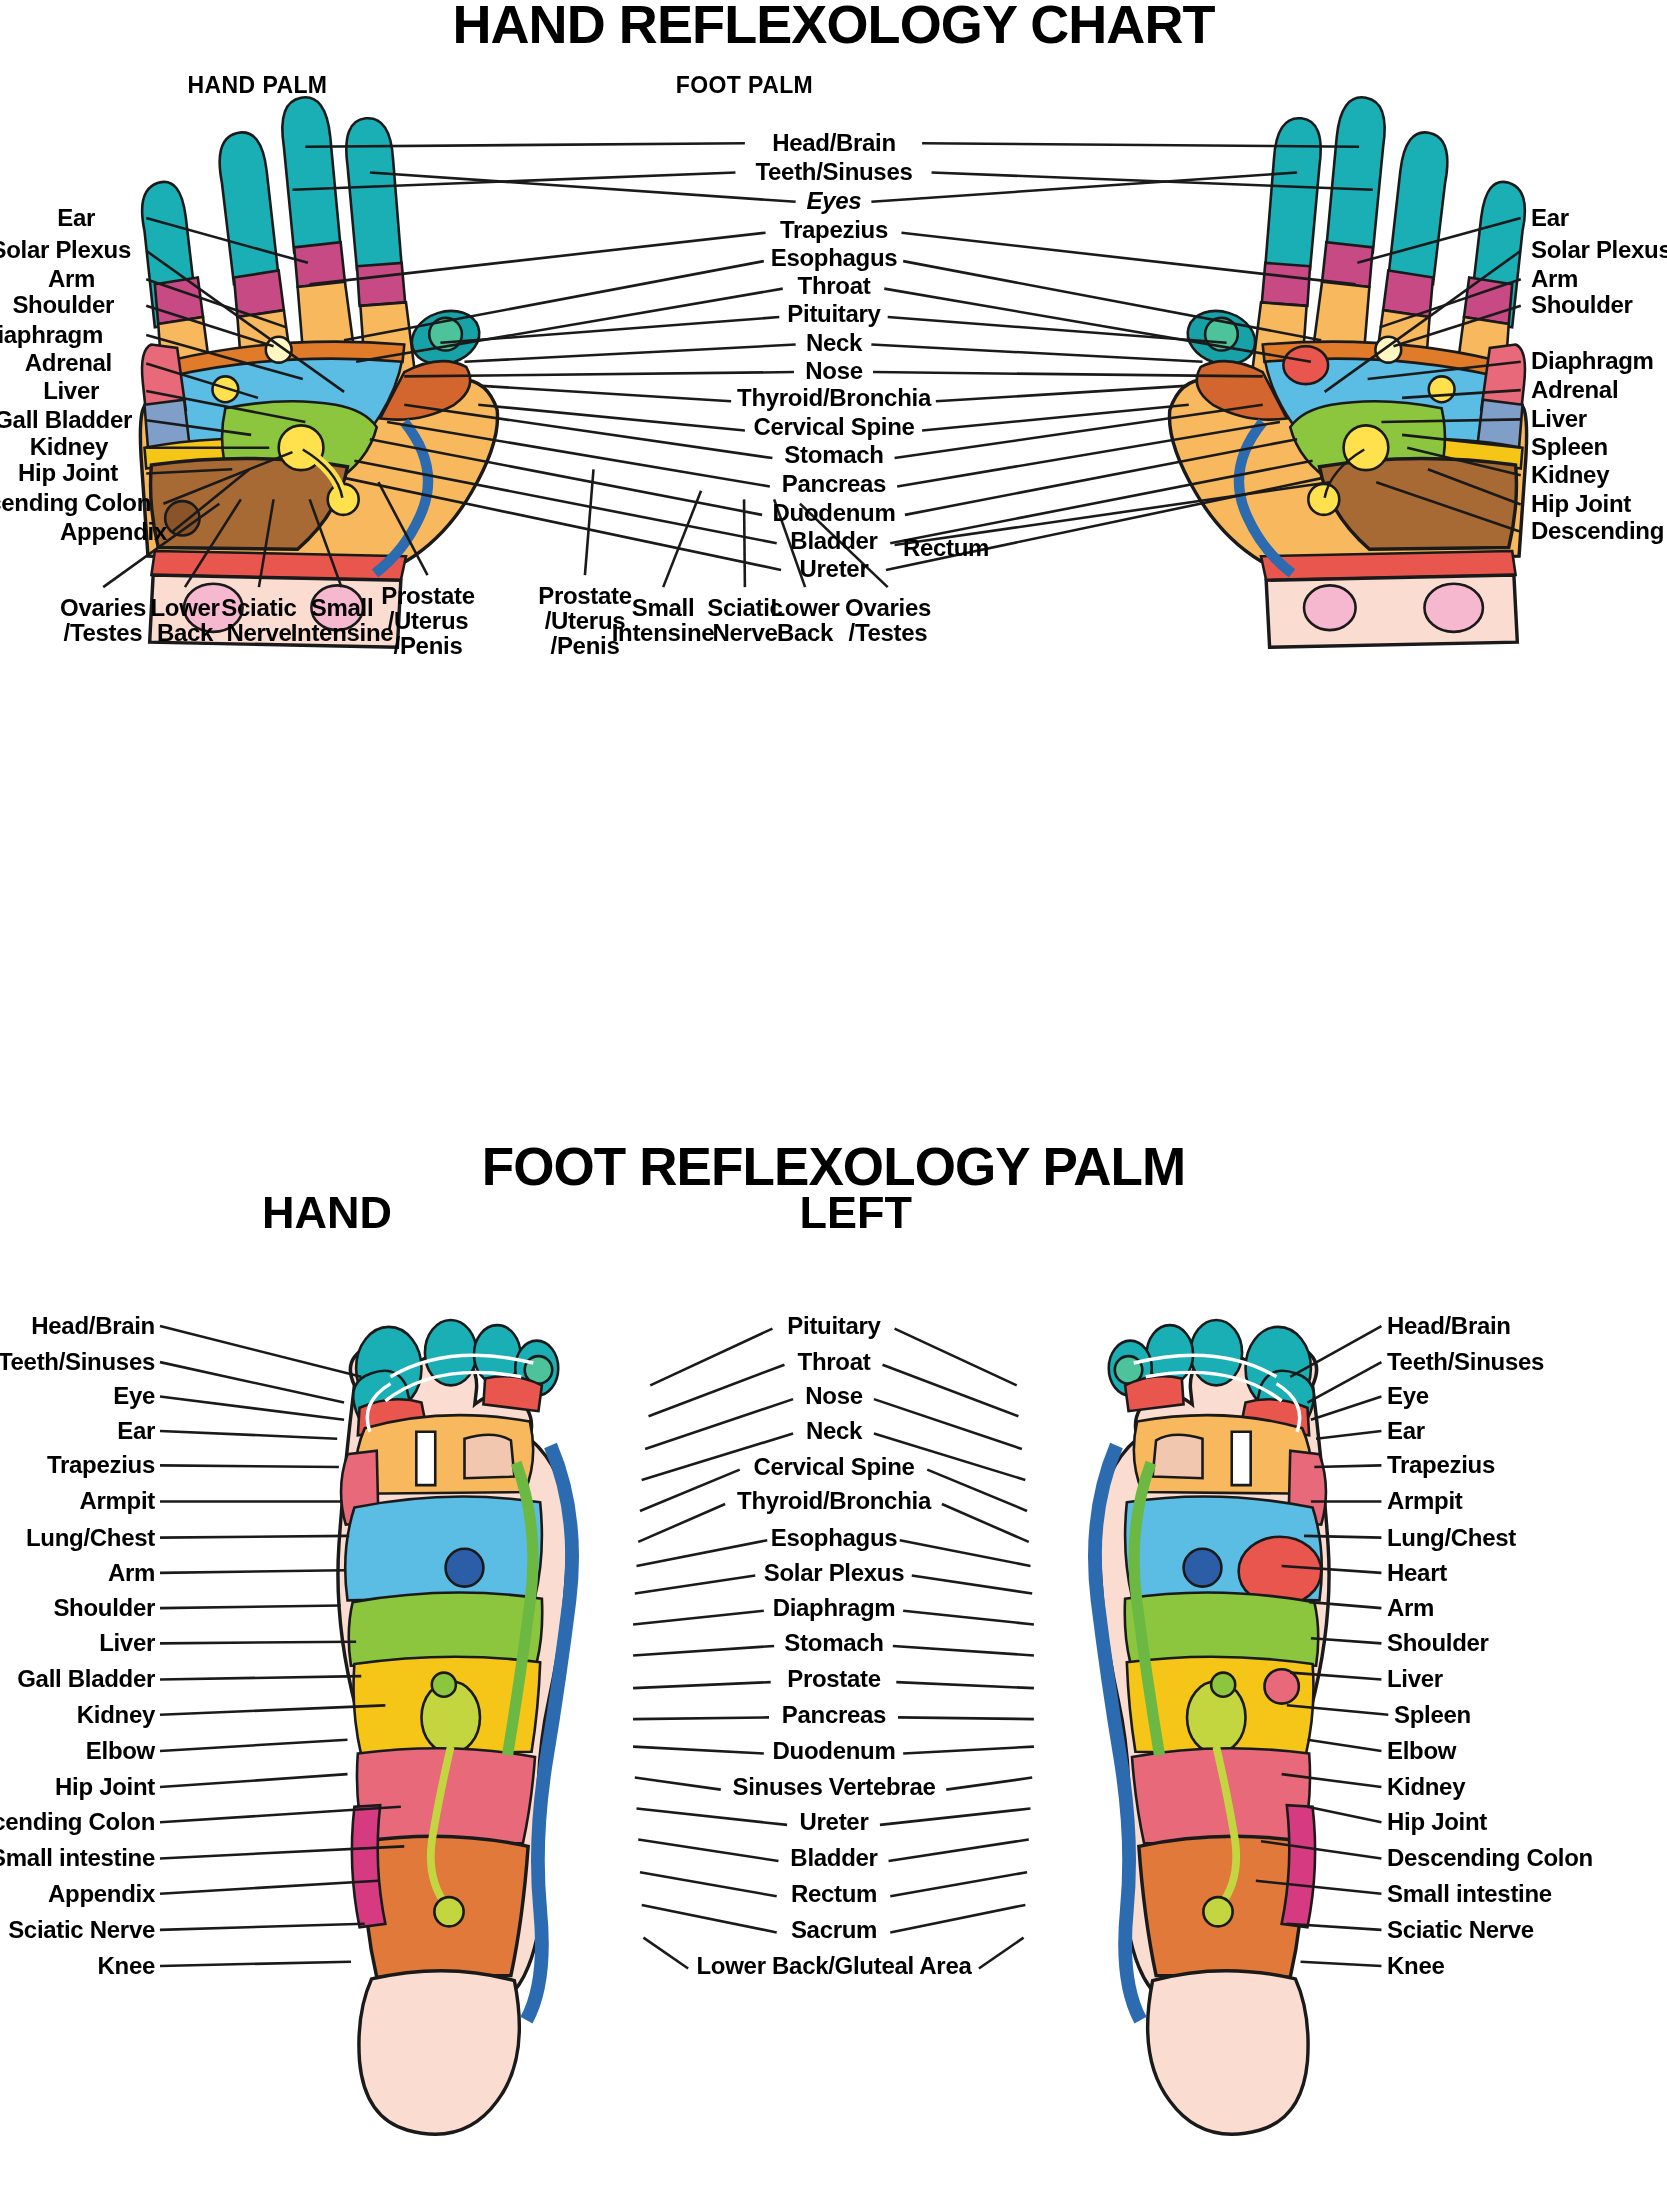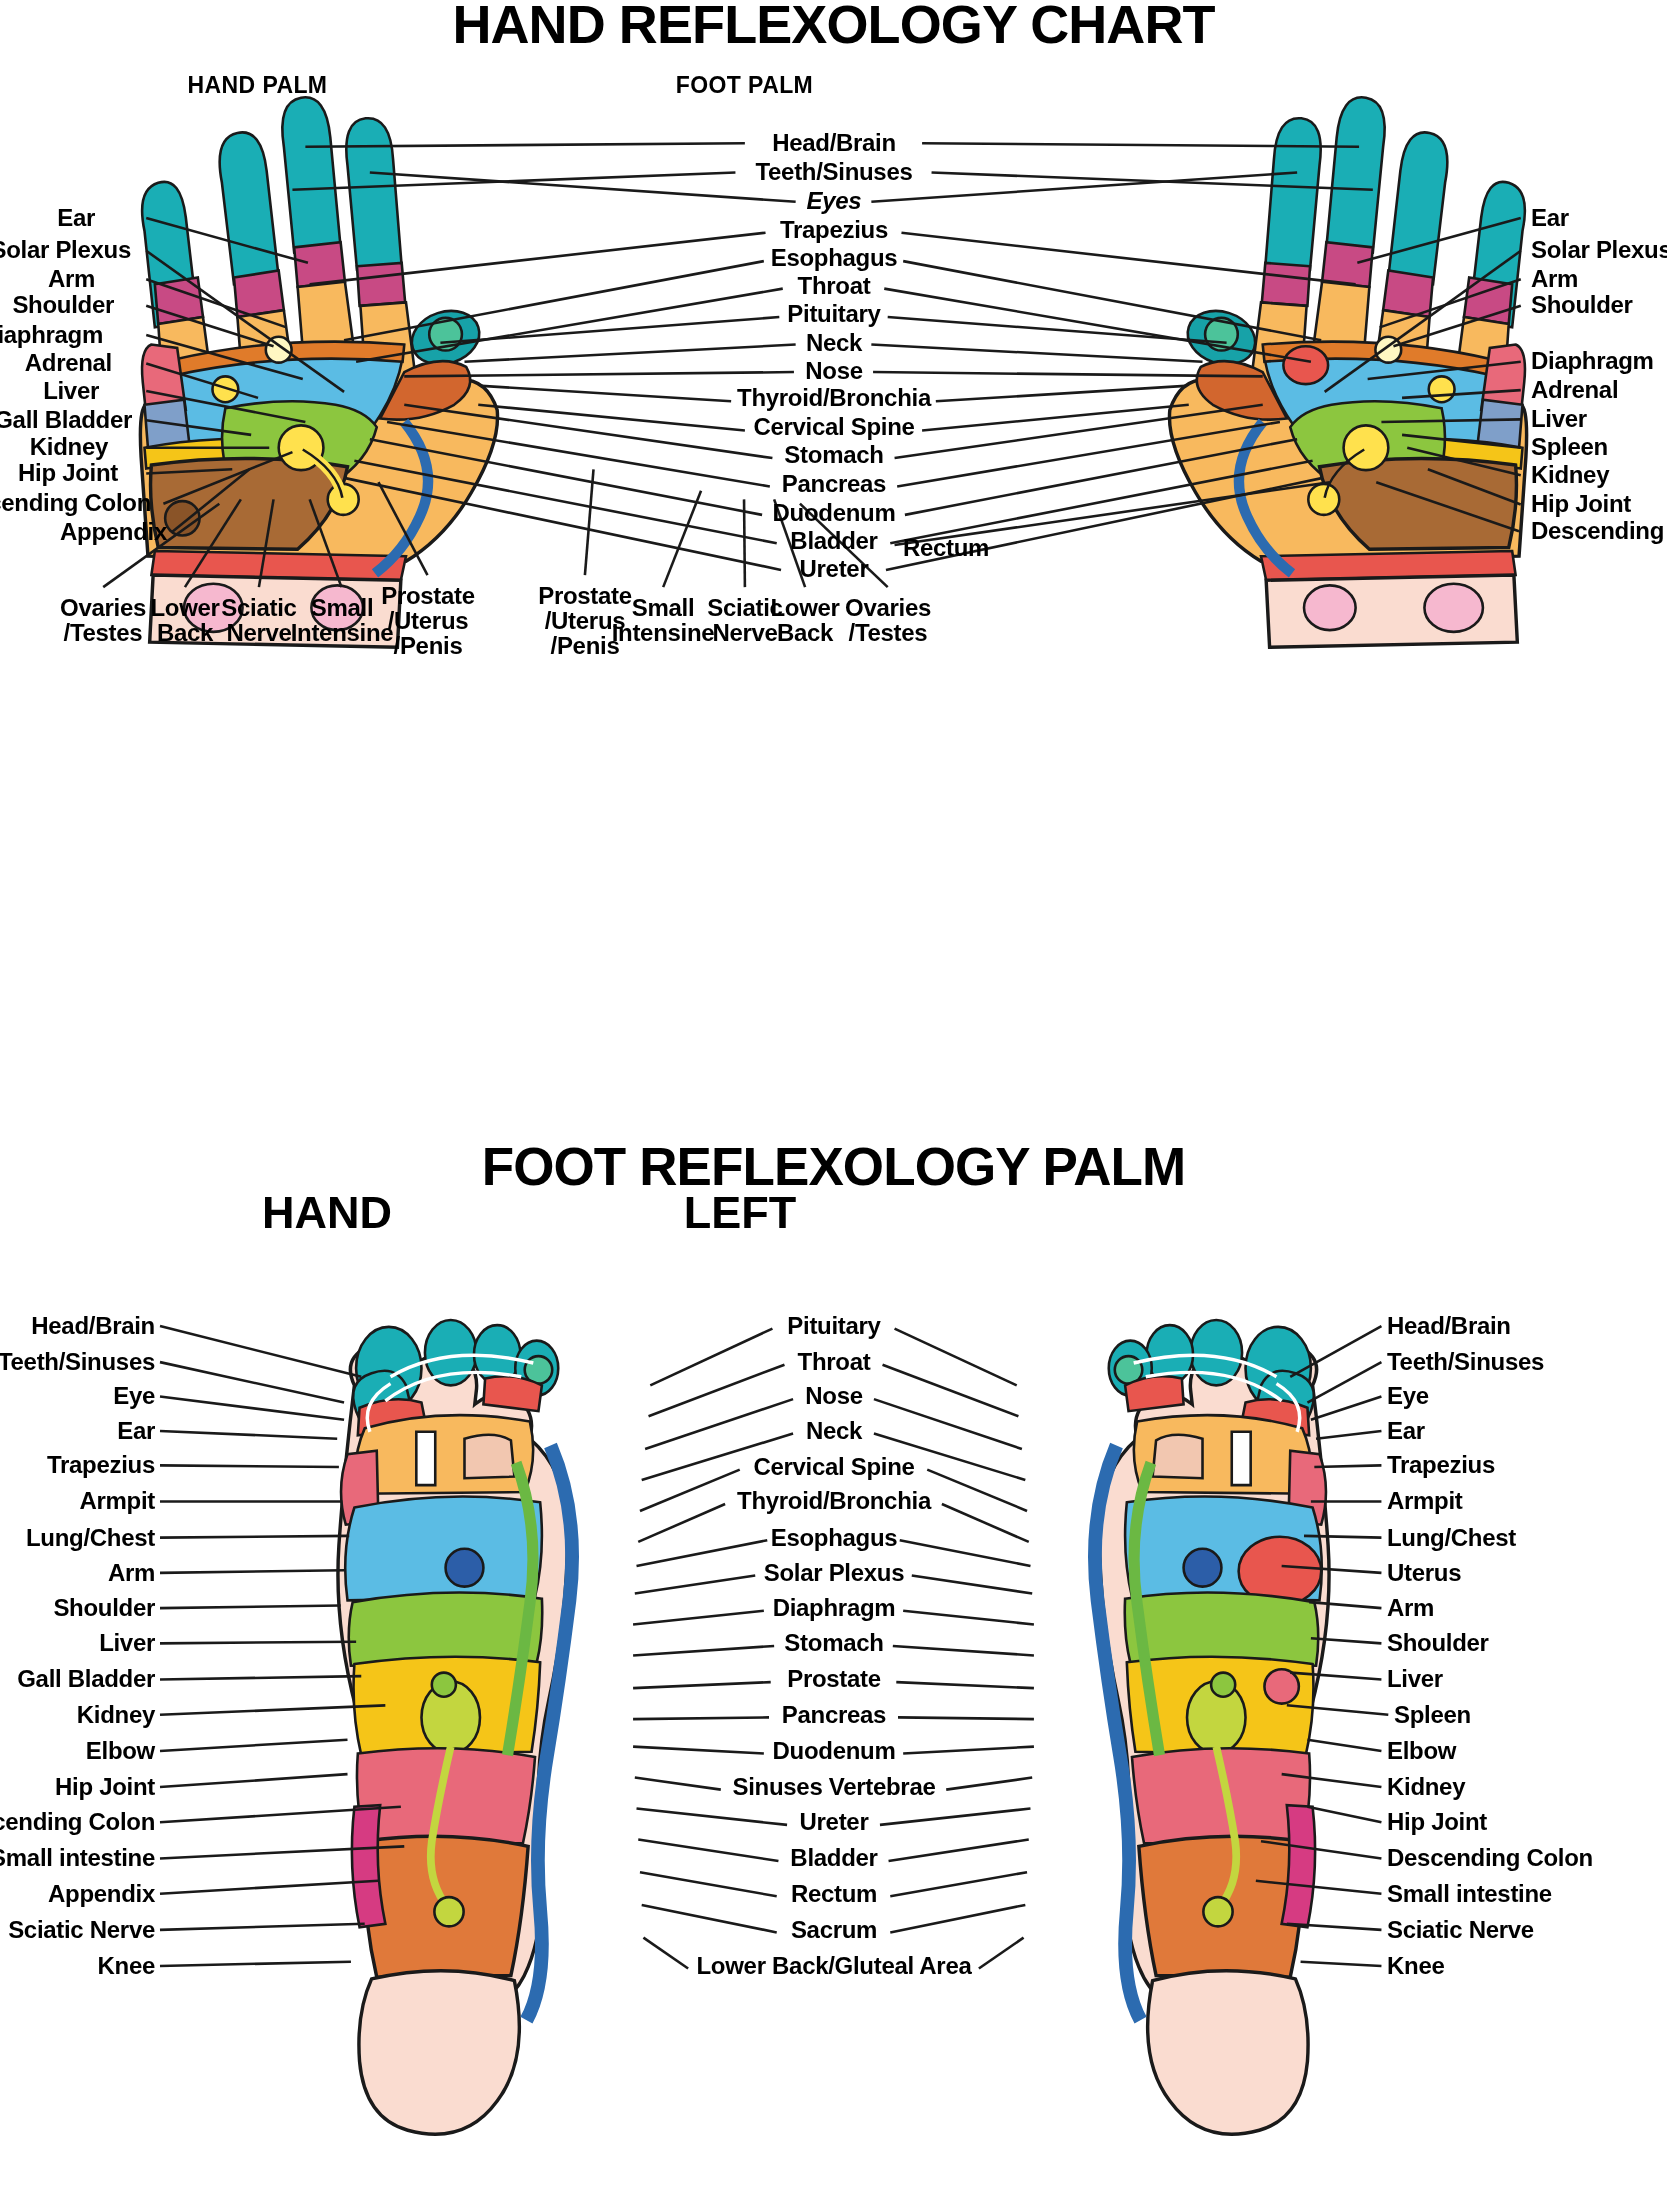--- a/index.html
+++ b/index.html
@@ -39,21 +39,21 @@
 </style>
 </head>
 <body>
 
 <div class="chart-title" id="hand-title">HAND REFLEXOLOGY CHART</div>
 <div class="side-title" style="left:150px;top:72px;width:215px;">HAND PALM</div>
 <div class="side-title" style="left:637px;top:72px;width:215px;">FOOT PALM</div>
 
 <div class="chart-title" id="foot-title">FOOT REFLEXOLOGY PALM</div>
 <div class="foot-side-title" style="left:155px;top:1187px;width:344px;">HAND</div>
-<div class="foot-side-title" style="left:568px;top:1187px;width:344px;">LEFT</div>
+<div class="foot-side-title" style="left:568px;top:1187px;width:344px;text-align:right;">LEFT</div>
 
 <svg id="art" viewBox="0 0 1938 2560">
   <defs>
     <g id="hand-shape">
       
     </g>
   </defs>
 
   <g id="right-palm">
 
@@ -463,21 +463,21 @@
     <div class="lbl r" style="left: 155px; top: 1894px;">Appendix</div>
     <div class="lbl r" style="left: 155px; top: 1930px;">Sciatic Nerve</div>
     <div class="lbl r" style="left: 155px; top: 1966px;">Knee</div>
     <div class="lbl l" style="left: 1387px; top: 1326px;">Head/Brain</div>
     <div class="lbl l" style="left: 1387px; top: 1362px;">Teeth/Sinuses</div>
     <div class="lbl l" style="left: 1387px; top: 1396px;">Eye</div>
     <div class="lbl l" style="left: 1387px; top: 1431px;">Ear</div>
     <div class="lbl l" style="left: 1387px; top: 1465px;">Trapezius</div>
     <div class="lbl l" style="left: 1387px; top: 1501px;">Armpit</div>
     <div class="lbl l" style="left: 1387px; top: 1538px;">Lung/Chest</div>
-    <div class="lbl l" style="left: 1387px; top: 1573px;">Uterus</div>
+    <div class="lbl l" style="left: 1387px; top: 1573px;">Heart</div>
     <div class="lbl l" style="left: 1387px; top: 1608px;">Arm</div>
     <div class="lbl l" style="left: 1387px; top: 1643px;">Shoulder</div>
     <div class="lbl l" style="left: 1387px; top: 1679px;">Liver</div>
     <div class="lbl l" style="left: 1394px; top: 1715px;">Spleen</div>
     <div class="lbl l" style="left: 1387px; top: 1751px;">Elbow</div>
     <div class="lbl l" style="left: 1387px; top: 1787px;">Kidney</div>
     <div class="lbl l" style="left: 1387px; top: 1822px;">Hip Joint</div>
     <div class="lbl l" style="left: 1387px; top: 1858px;">Descending Colon</div>
     <div class="lbl l" style="left: 1387px; top: 1894px;">Small intestine</div>
     <div class="lbl l" style="left: 1387px; top: 1930px;">Sciatic Nerve</div>

